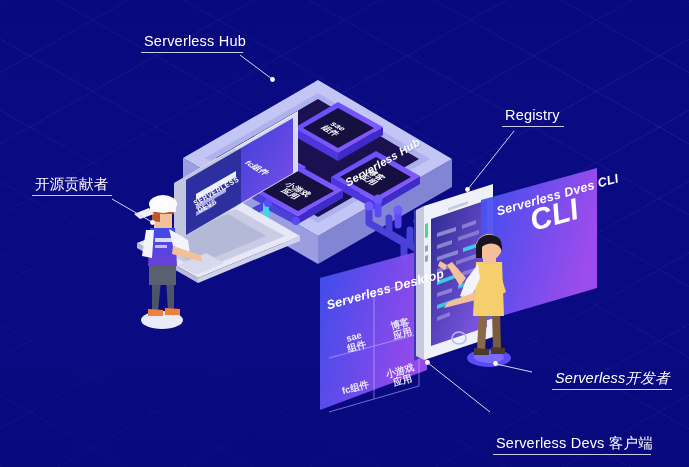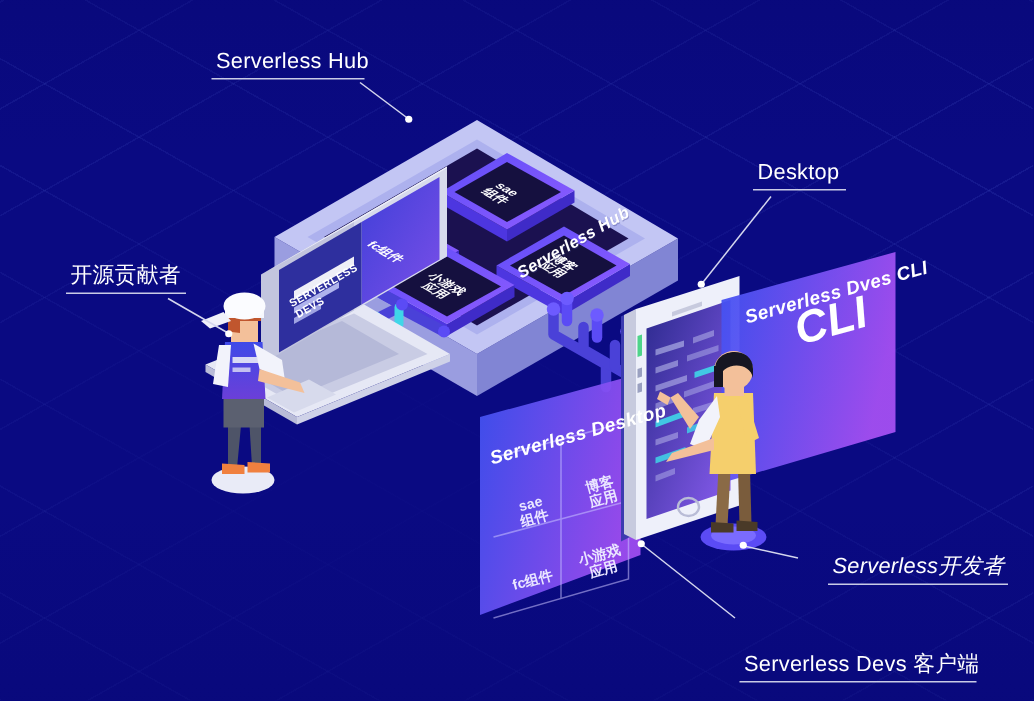--- a/index.html
+++ b/index.html
@@ -351,25 +351,25 @@
               transform:rotate(-29.5deg) skewY(0deg) scaleY(1.05);transform-origin:0 0;">
     <span>SERVERLESS</span><br><span>DEVS</span>
   </div>
 
   <div class="label" style="left:141px;top:33px;">
     <span class="txt">Serverless Hub</span>
     <span class="rule" style="width:102px;"></span>
   </div>
 
   <div class="label" style="left:502px;top:107px;">
-    <span class="txt">Desktop</span>
+    <span class="txt">Registry</span>
     <span class="rule" style="width:62px;"></span>
   </div>
 
-  <div class="label" style="left:44px;top:176px;">
+  <div class="label" style="left:32px;top:176px;">
     <span class="txt">开源贡献者</span>
     <span class="rule" style="width:80px;"></span>
   </div>
 
   <div class="label" style="left:552px;top:370px;font-style:italic;">
     <span class="txt">Serverless开发者</span>
     <span class="rule" style="width:120px;"></span>
   </div>
 
   <div class="label" style="left:493px;top:410px;margin-top:25px;">

